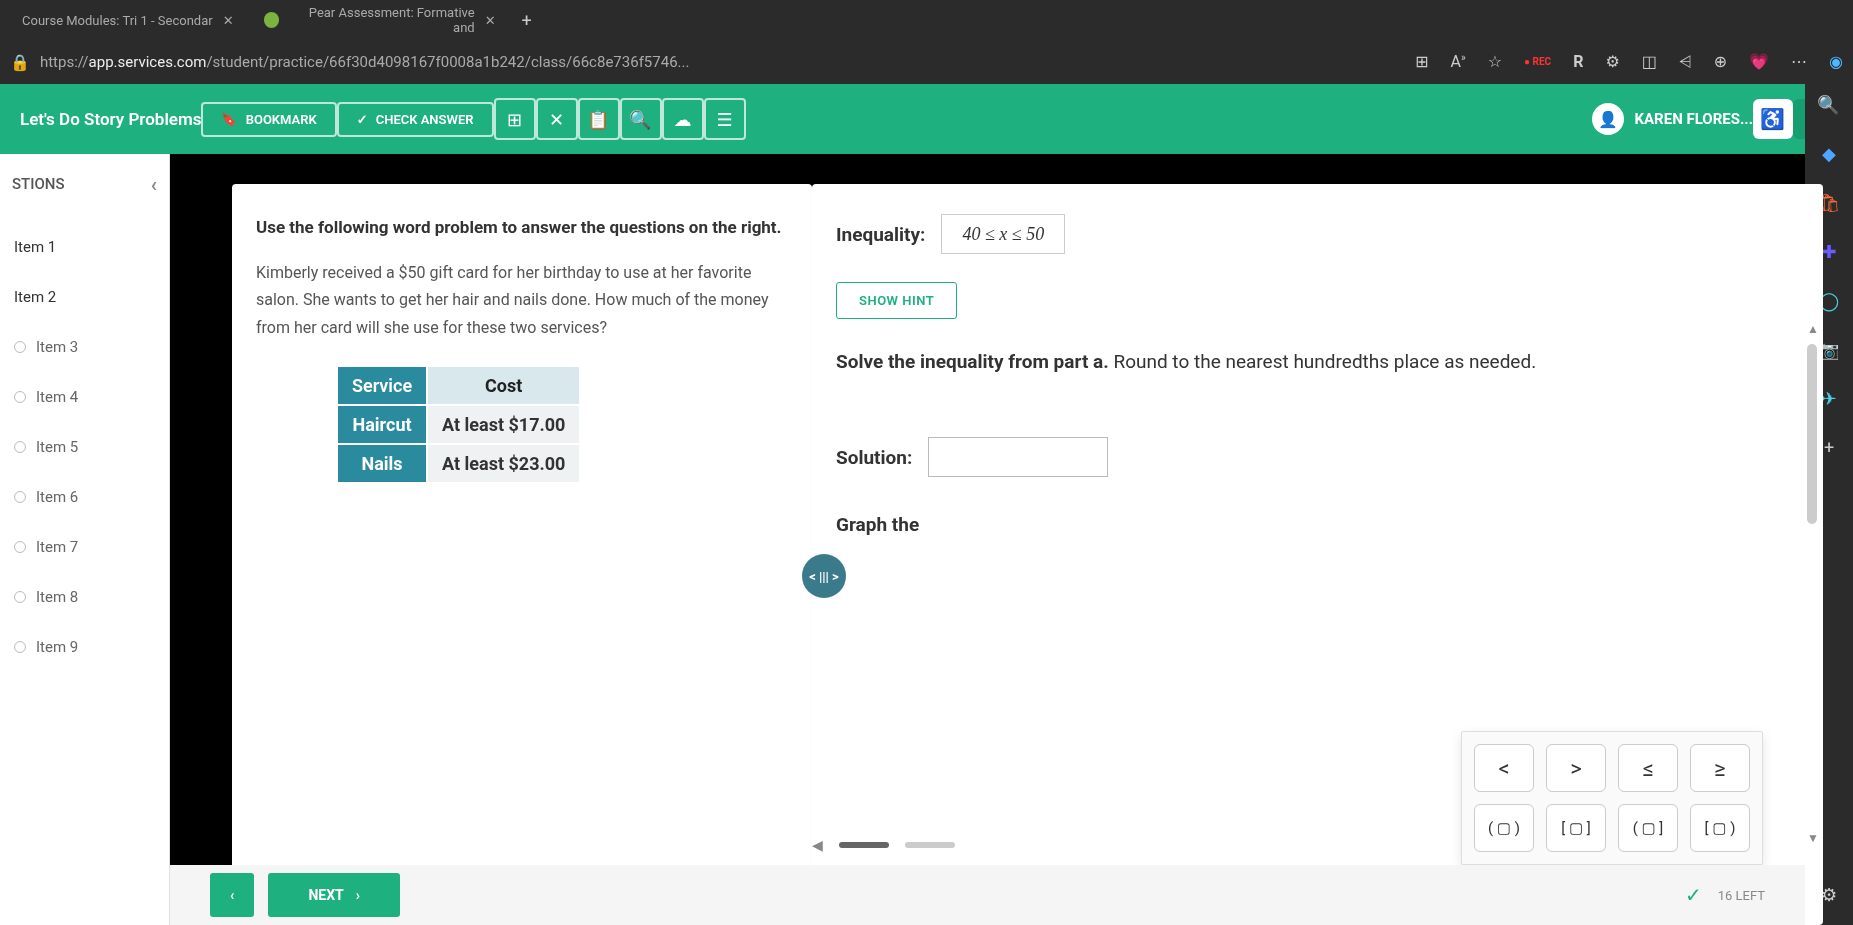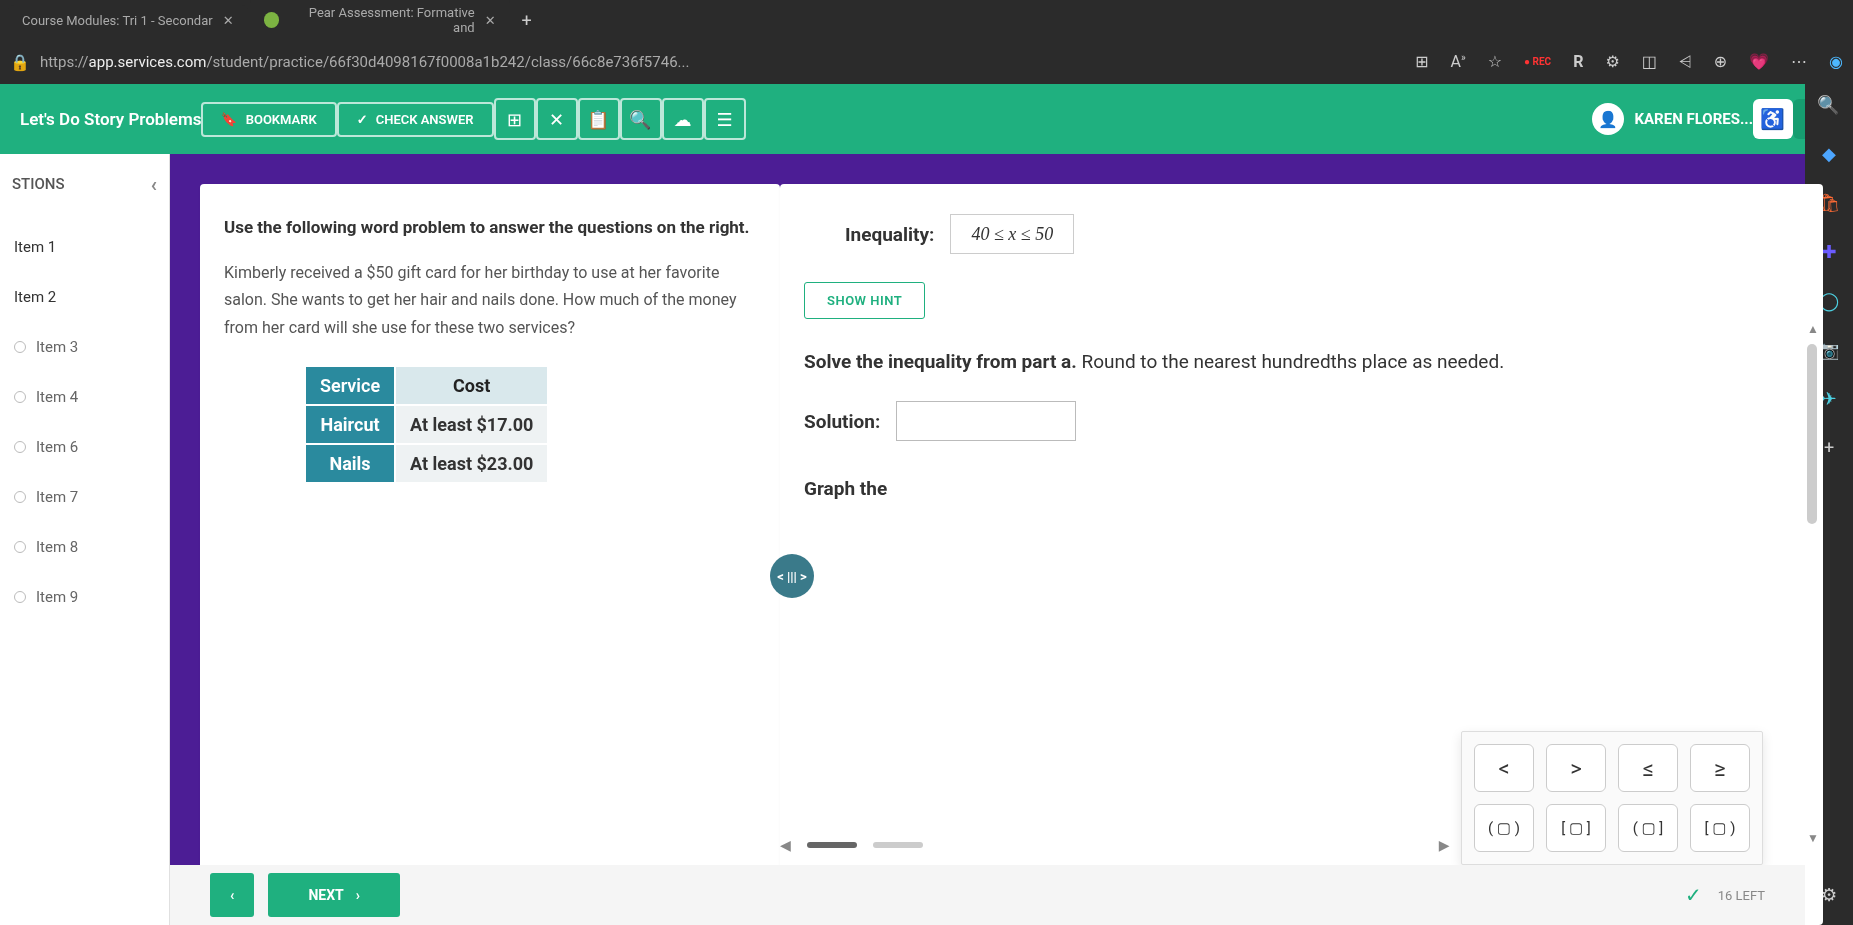--- a/index.html
+++ b/index.html
@@ -31,21 +31,21 @@
 .assignment-title { color: #fff; font-weight: 600; font-size: 17px; margin-right: auto; }
 .hdr-btn { border: 2px solid rgba(255,255,255,0.7); background: transparent; color: #fff; padding: 8px 18px; border-radius: 4px; font-weight: 600; font-size: 13px; display: flex; align-items: center; gap: 8px; cursor: pointer; }
 .hdr-icon-btn { border: 2px solid rgba(255,255,255,0.7); background: transparent; width: 42px; height: 42px; border-radius: 4px; color: #fff; display: flex; align-items: center; justify-content: center; cursor: pointer; font-size: 18px; }
 .hdr-spacer { flex: 1; }
 .user-chip { display: flex; align-items: center; gap: 10px; color: #fff; font-weight: 700; font-size: 15px; }
 .user-avatar { width: 32px; height: 32px; background: #fff; border-radius: 50%; display: flex; align-items: center; justify-content: center; color: #1fb07f; font-size: 16px; }
 .acc-btn { width: 40px; height: 40px; background: #fff; border-radius: 6px; color: #1fb07f; display: flex; align-items: center; justify-content: center; font-size: 20px; font-weight: bold; }
 .back-btn { width: 40px; height: 40px; background: #169d70; border-radius: 6px; color: #fff; display: flex; align-items: center; justify-content: center; font-size: 20px; }
 
 
-.main { display: flex; height: calc(100% - 154px); background: #4c1d95; }
+.main { display: flex; height: calc(100% - 154px); background: #000000; gap: 32px; }
 .sidebar { width: 170px; background: #fff; border-right: 1px solid #e0e0e0; }
 .sidebar-header { display: flex; align-items: center; padding: 18px 12px 26px; color: #555; font-size: 15px; font-weight: 500; }
 .collapse-chev { margin-left: auto; color: #888; font-size: 20px; cursor: pointer; font-weight: bold; }
 .nav-item { display: flex; align-items: center; gap: 10px; padding: 16px 14px; color: #666; font-size: 15px; cursor: pointer; }
 .nav-item.active { color: #333; font-weight: 400; }
 .nav-bullet { width: 12px; height: 12px; border: 1.5px solid #bbb; border-radius: 50%; }
 
 .content { flex: 1; padding: 30px 30px 0 30px; position: relative; display: flex; gap: 0; }
 .panel { background: #fff; border-radius: 4px; padding: 30px 24px; box-shadow: 0 1px 3px rgba(0,0,0,0.04); }
 .panel.left { width: 580px; }
@@ -53,27 +53,27 @@
 
 .prompt-head { font-weight: 700; color: #333; font-size: 17px; line-height: 1.6; margin-bottom: 18px; }
 .prompt-body { color: #555; font-size: 16px; line-height: 1.7; margin-bottom: 24px; }
 
 .cost-table { border-collapse: collapse; margin-left: 80px; }
 .cost-table th, .cost-table td { border: 2px solid #fff; padding: 8px 14px; font-size: 18px; text-align: center; }
 .cost-table th { background: #2a8a9e; color: #fff; font-weight: 600; }
 .cost-table .svc { background: #2a8a9e; color: #fff; font-weight: 700; }
 .cost-table .cst { background: #eef2f3; color: #333; font-weight: 700; }
 
-.ineq-row { display: flex; align-items: center; gap: 16px; margin-bottom: 28px; margin-left: 41px; }
+.ineq-row { display: flex; align-items: center; gap: 16px; margin-bottom: 28px; }
 .ineq-label { font-weight: 700; color: #333; font-size: 19px; }
 .ineq-box { border: 1px solid #ccc; padding: 8px 20px; font-size: 18px; color: #333; background: #fff; }
 
 .hint-btn { border: 1px solid #1fb07f; background: #fff; color: #1fb07f; padding: 10px 22px; border-radius: 3px; font-weight: 600; font-size: 13px; cursor: pointer; margin-bottom: 28px; letter-spacing: 0.5px; }
 
-.instr { color: #333; font-size: 19px; line-height: 1.6; margin-bottom: 24px; }
+.instr { color: #333; font-size: 19px; line-height: 1.6; margin-bottom: 60px; }
 .instr b { font-weight: 700; }
 
 .sol-row { display: flex; align-items: center; gap: 16px; margin-bottom: 36px; }
 .sol-label { font-weight: 700; font-size: 19px; color: #333; }
 .sol-input { border: 1px solid #bbb; height: 40px; width: 180px; padding: 4px 8px; font-size: 16px; }
 
 .graph-label { font-weight: 700; font-size: 19px; color: #333; }
 
 .divider-tab { position: absolute; left: 600px; top: 400px; width: 44px; height: 44px; background: #3a7a8a; border-radius: 50%; color: #fff; display: flex; align-items: center; justify-content: center; font-size: 13px; font-weight: bold; cursor: pointer; }
 
@@ -198,20 +198,24 @@
     <div class="nav-item active">
         <span>Item 2</span>
       </div>
     <div class="nav-item">
         <span class="nav-bullet"></span>
         <span>Item 3</span>
       </div>
     <div class="nav-item">
         <span class="nav-bullet"></span>
         <span>Item 4</span>
+      </div>
+    <div class="nav-item">
+        <span class="nav-bullet"></span>
+        <span>Item 5</span>
       </div>
     <div class="nav-item">
         <span class="nav-bullet"></span>
         <span>Item 6</span>
       </div>
     <div class="nav-item">
         <span class="nav-bullet"></span>
         <span>Item 7</span>
       </div>
     <div class="nav-item">

